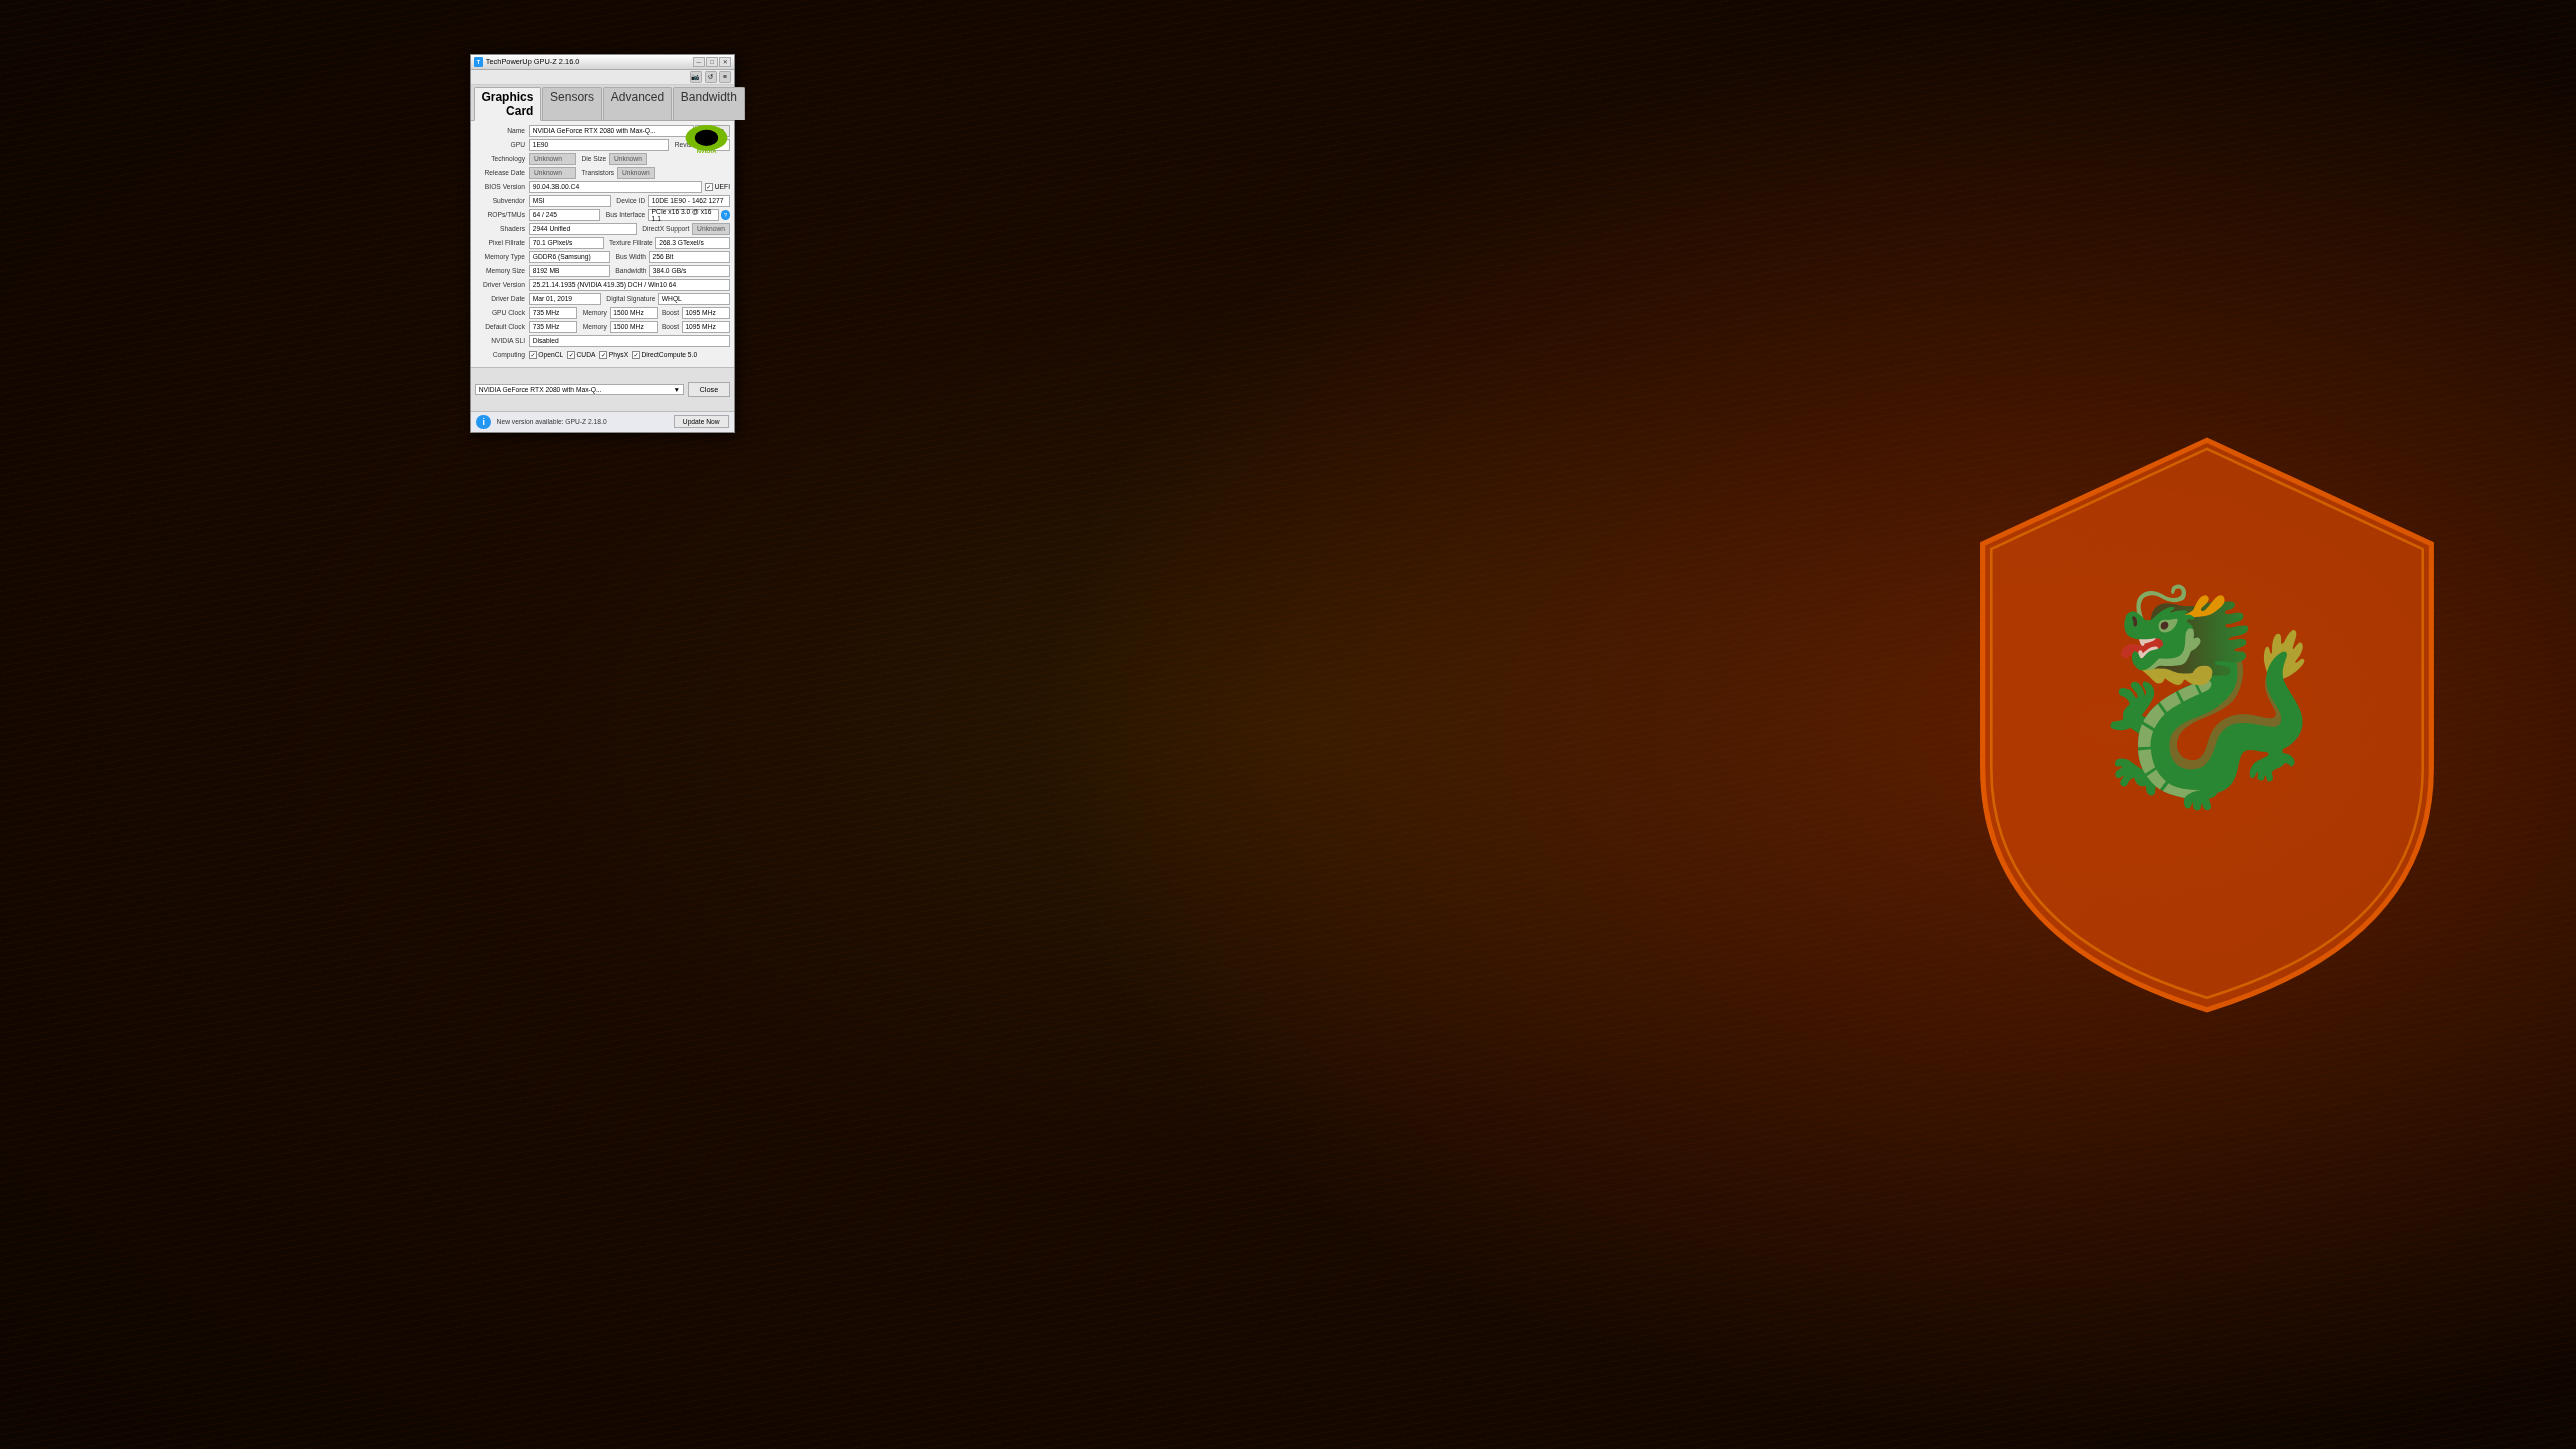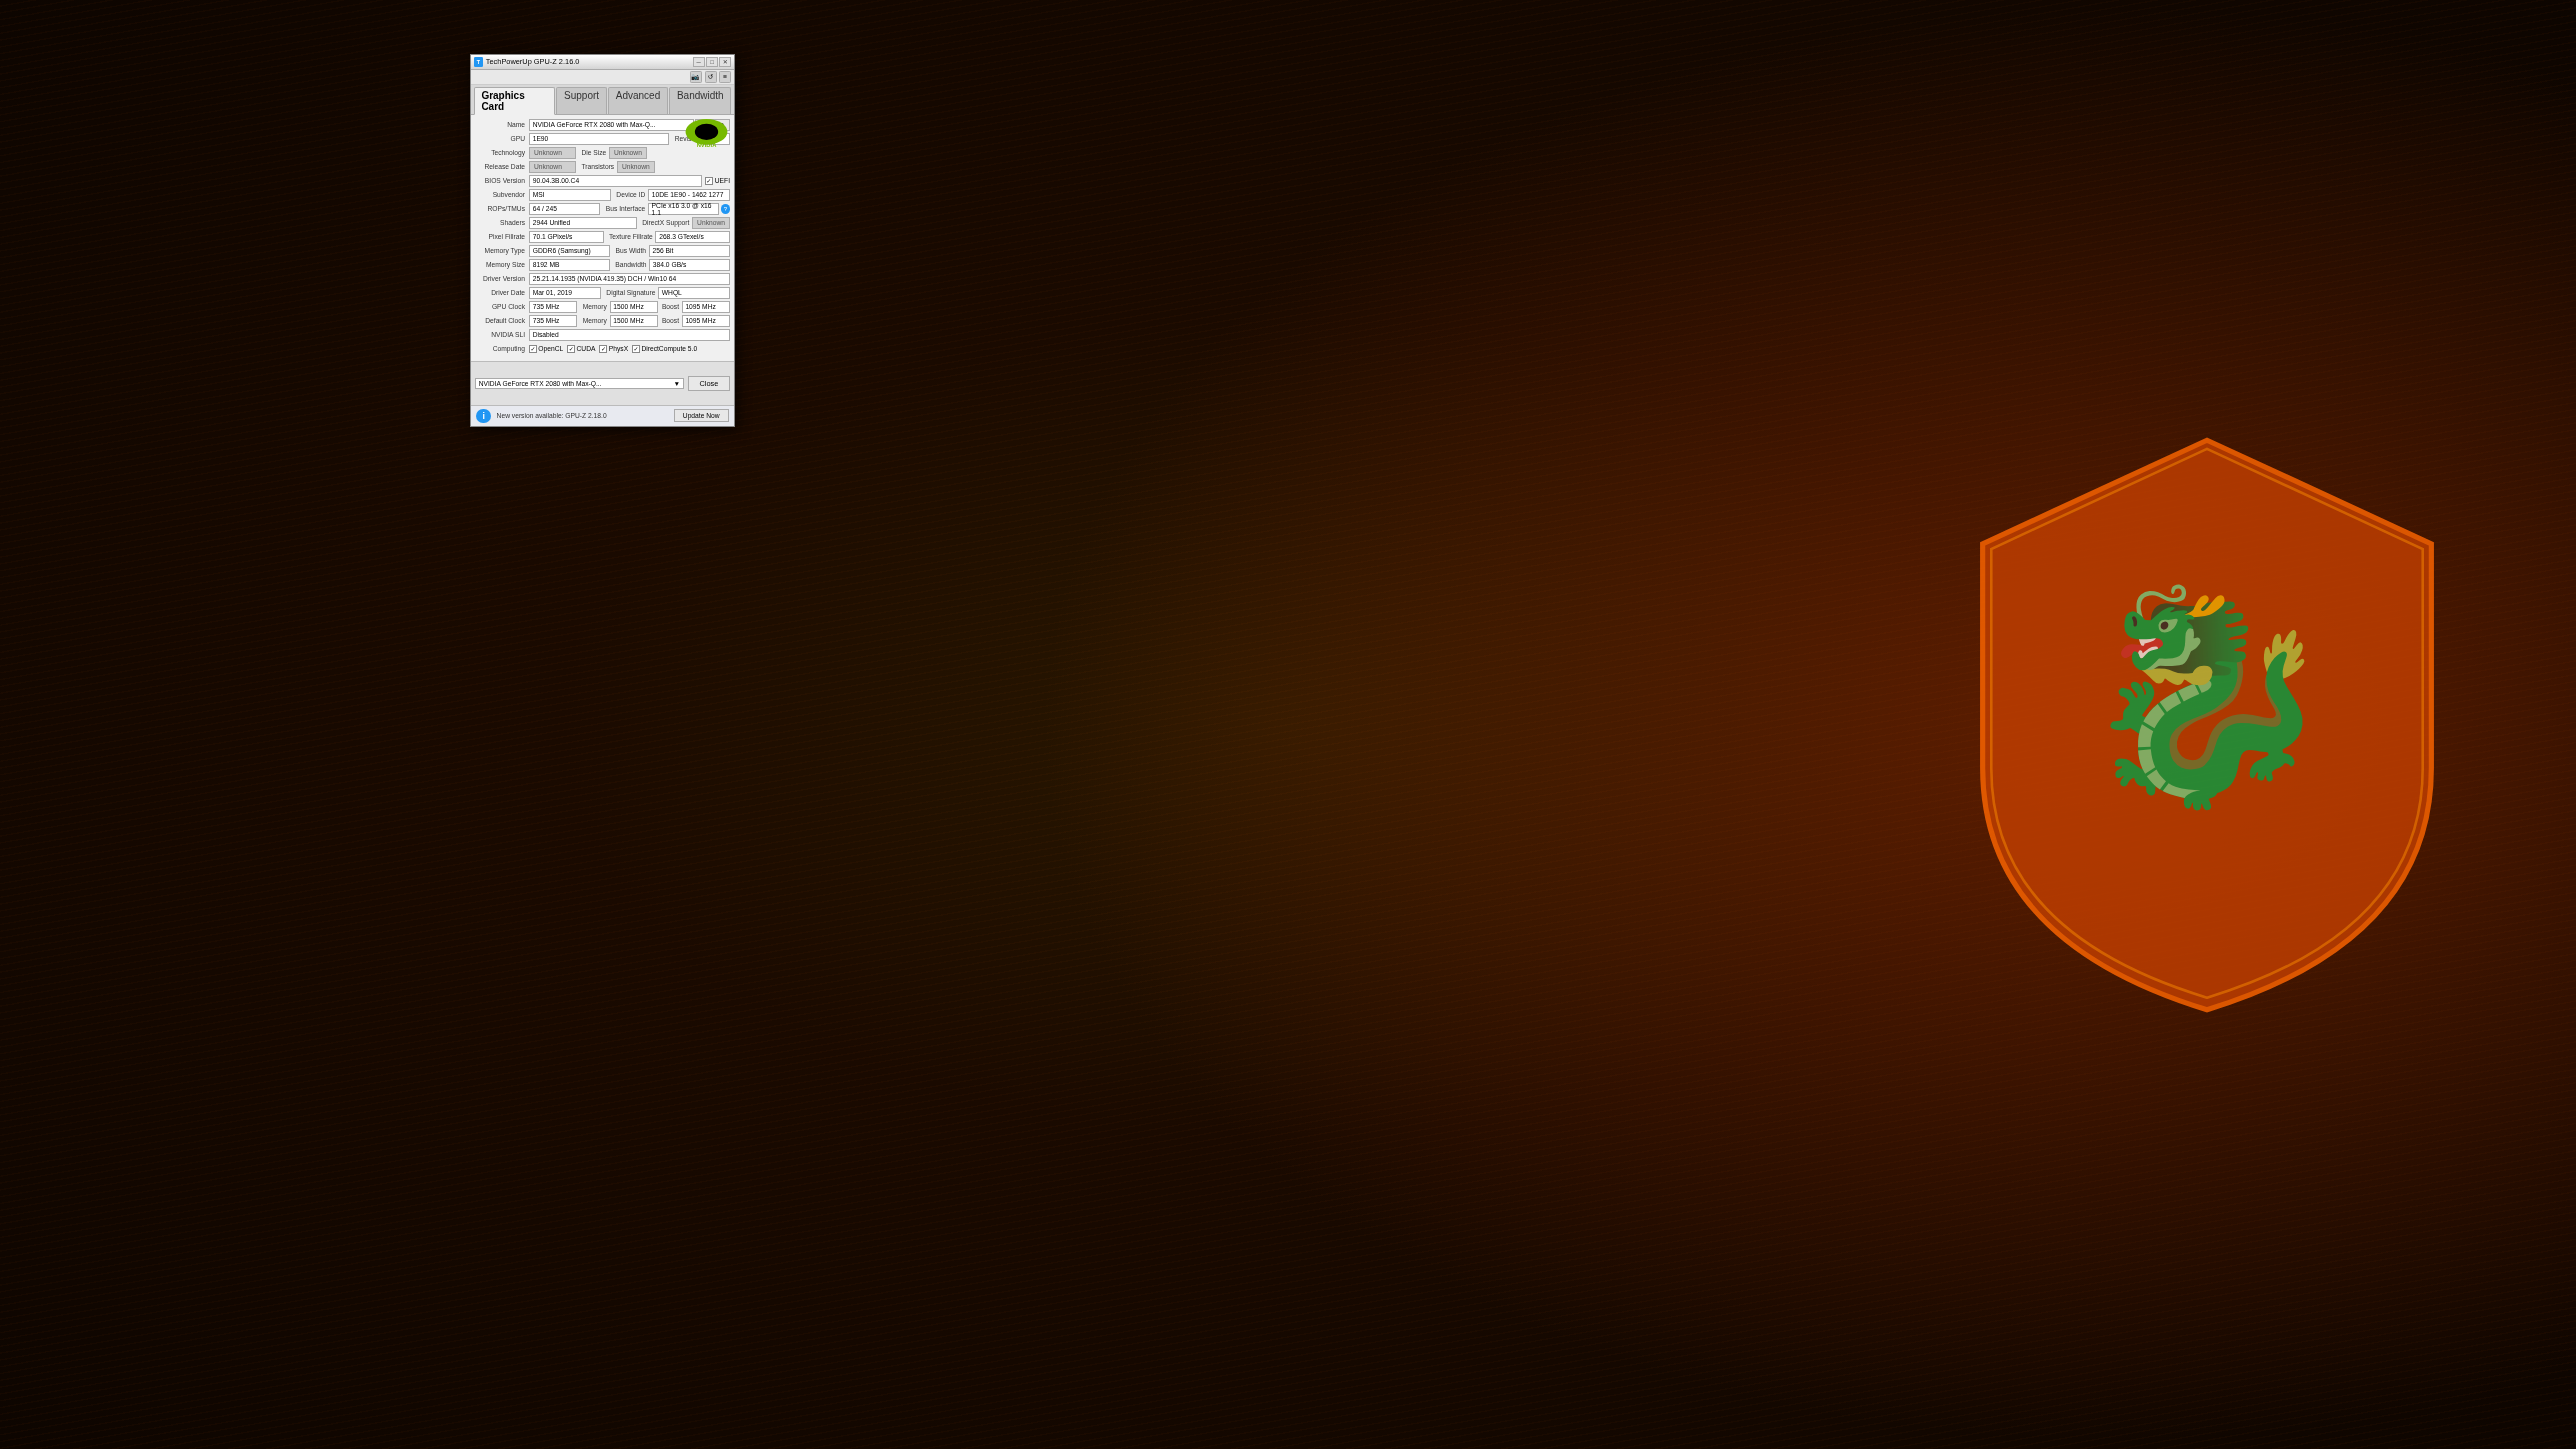--- a/index.html
+++ b/index.html
@@ -147,23 +147,24 @@
       padding: 2px 2.7px 0;
       gap: 1.3px;
     }
 
     .tab {
       padding: 2px 6.7px;
       background: #c8c8c8;
       border: 0.7px solid #aaa;
       border-bottom: none;
       cursor: pointer;
-      font-size: 10px;
+      font-size: 12px;
       color: #333;
       border-radius: 2px 2px 0 0;
+      text-align: right;
     }
 
     .tab.active {
       background: #f0f0f0;
       border-bottom: 0.7px solid #f0f0f0;
       color: #000;
       font-weight: bold;
       margin-bottom: -0.7px;
       z-index: 1;
     }
@@ -377,21 +378,21 @@
     <div class="toolbar-icon">📷</div>
     <div class="toolbar-icon">↺</div>
     <div class="toolbar-icon">≡</div>
   </div>
 
   <div class="tabs">
     <div class="tab active">
       <span>Graphics Card</span>
     </div>
     <div class="tab">
-      <span>Support</span>
+      <span>Sensors</span>
     </div>
     <div class="tab">
       <span>Advanced</span>
     </div>
     <div class="tab">
       <span>Bandwidth</span>
     </div>
   </div>
 
   <div class="content">

